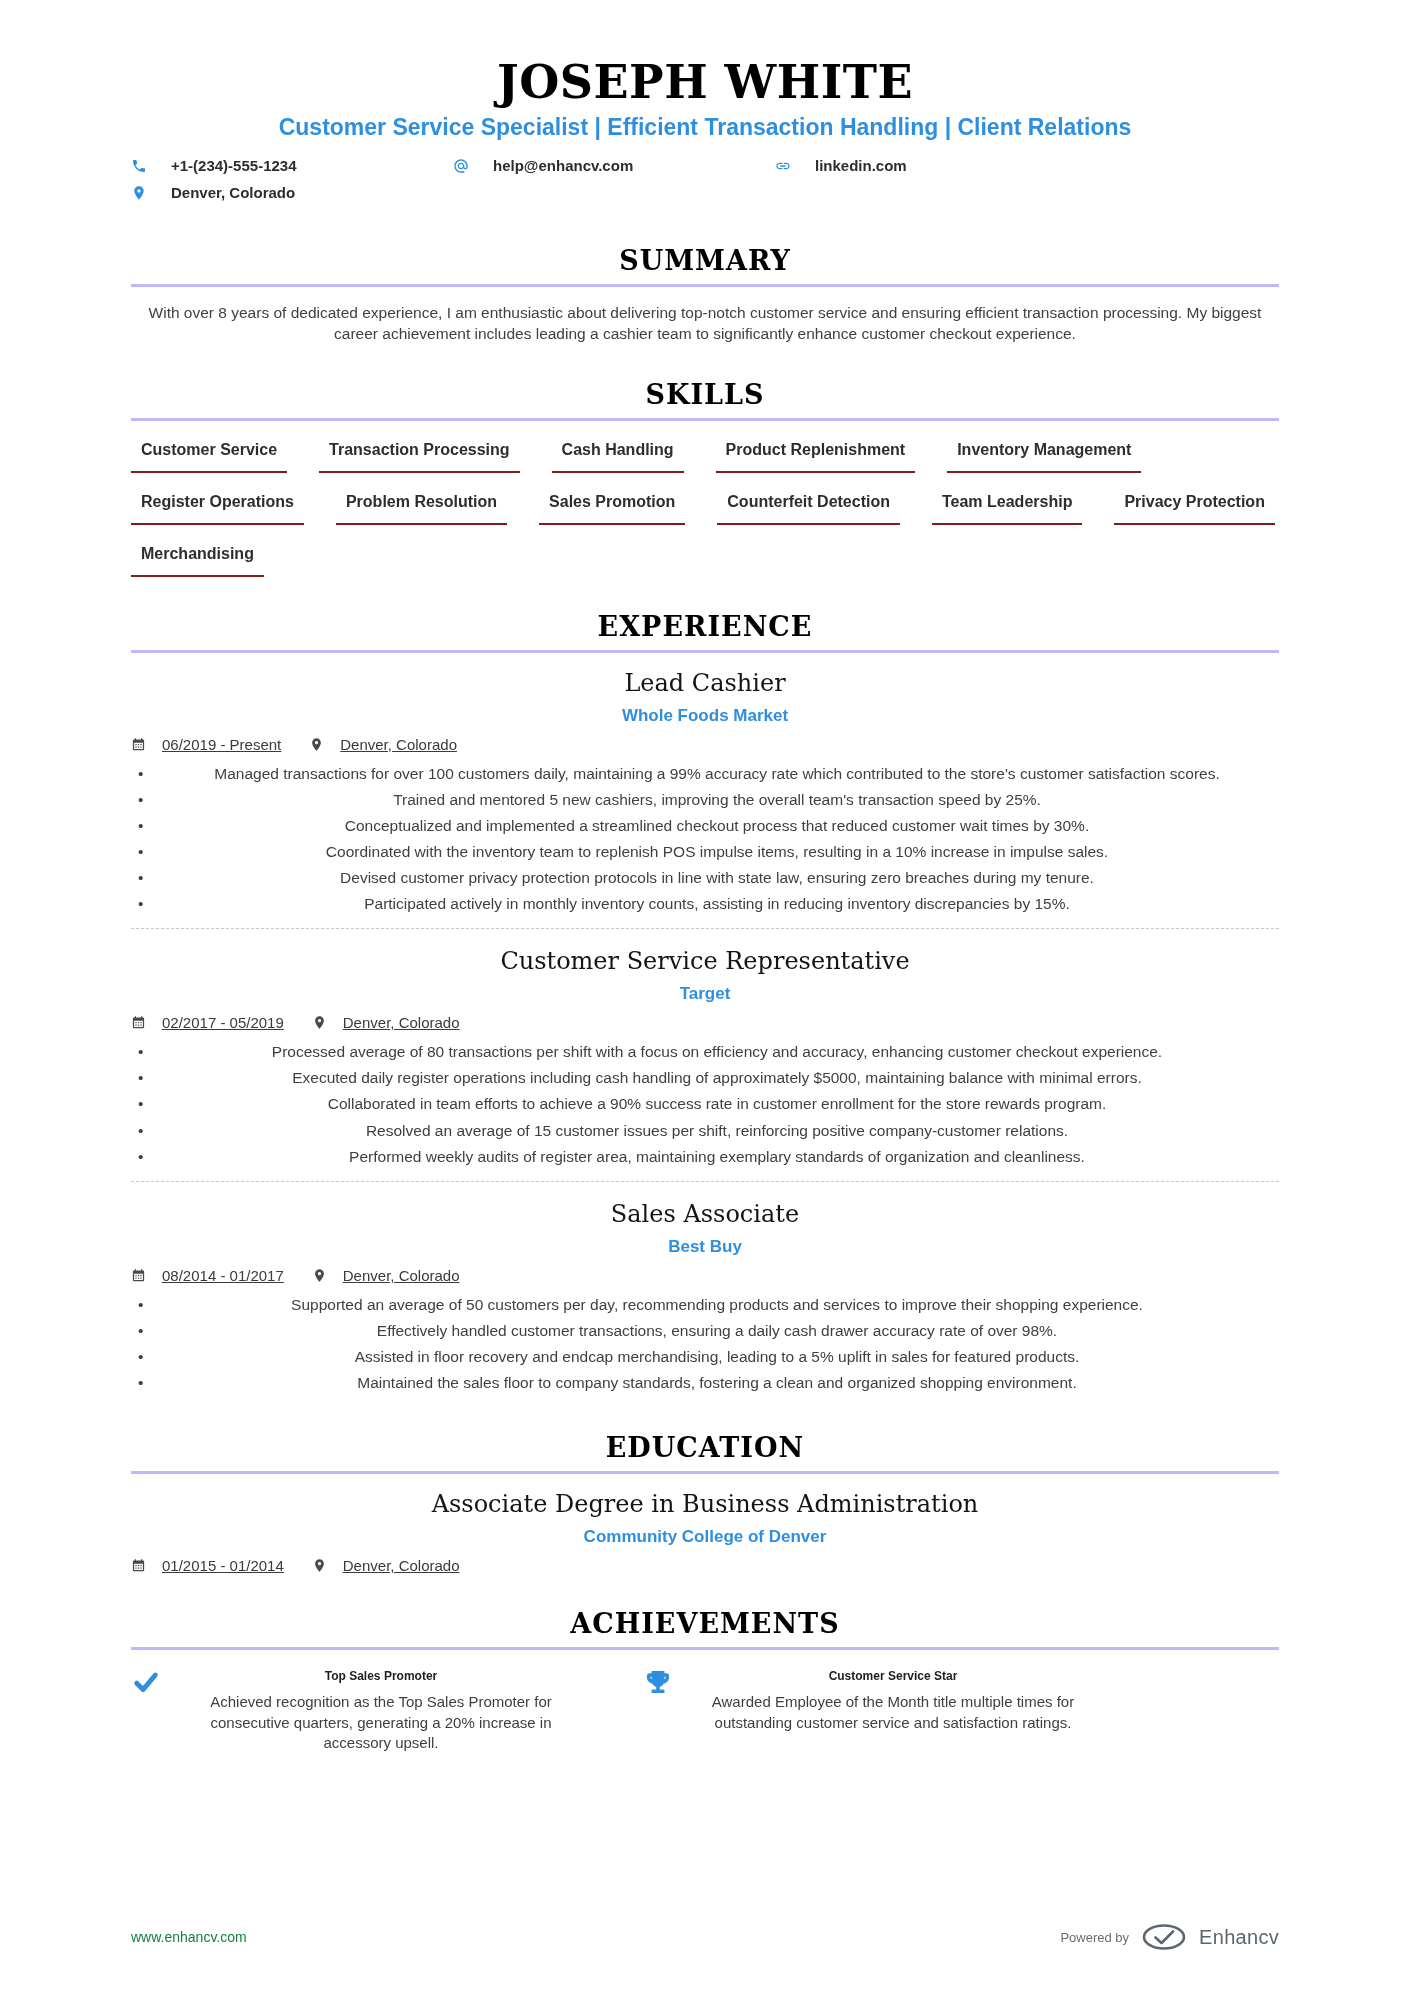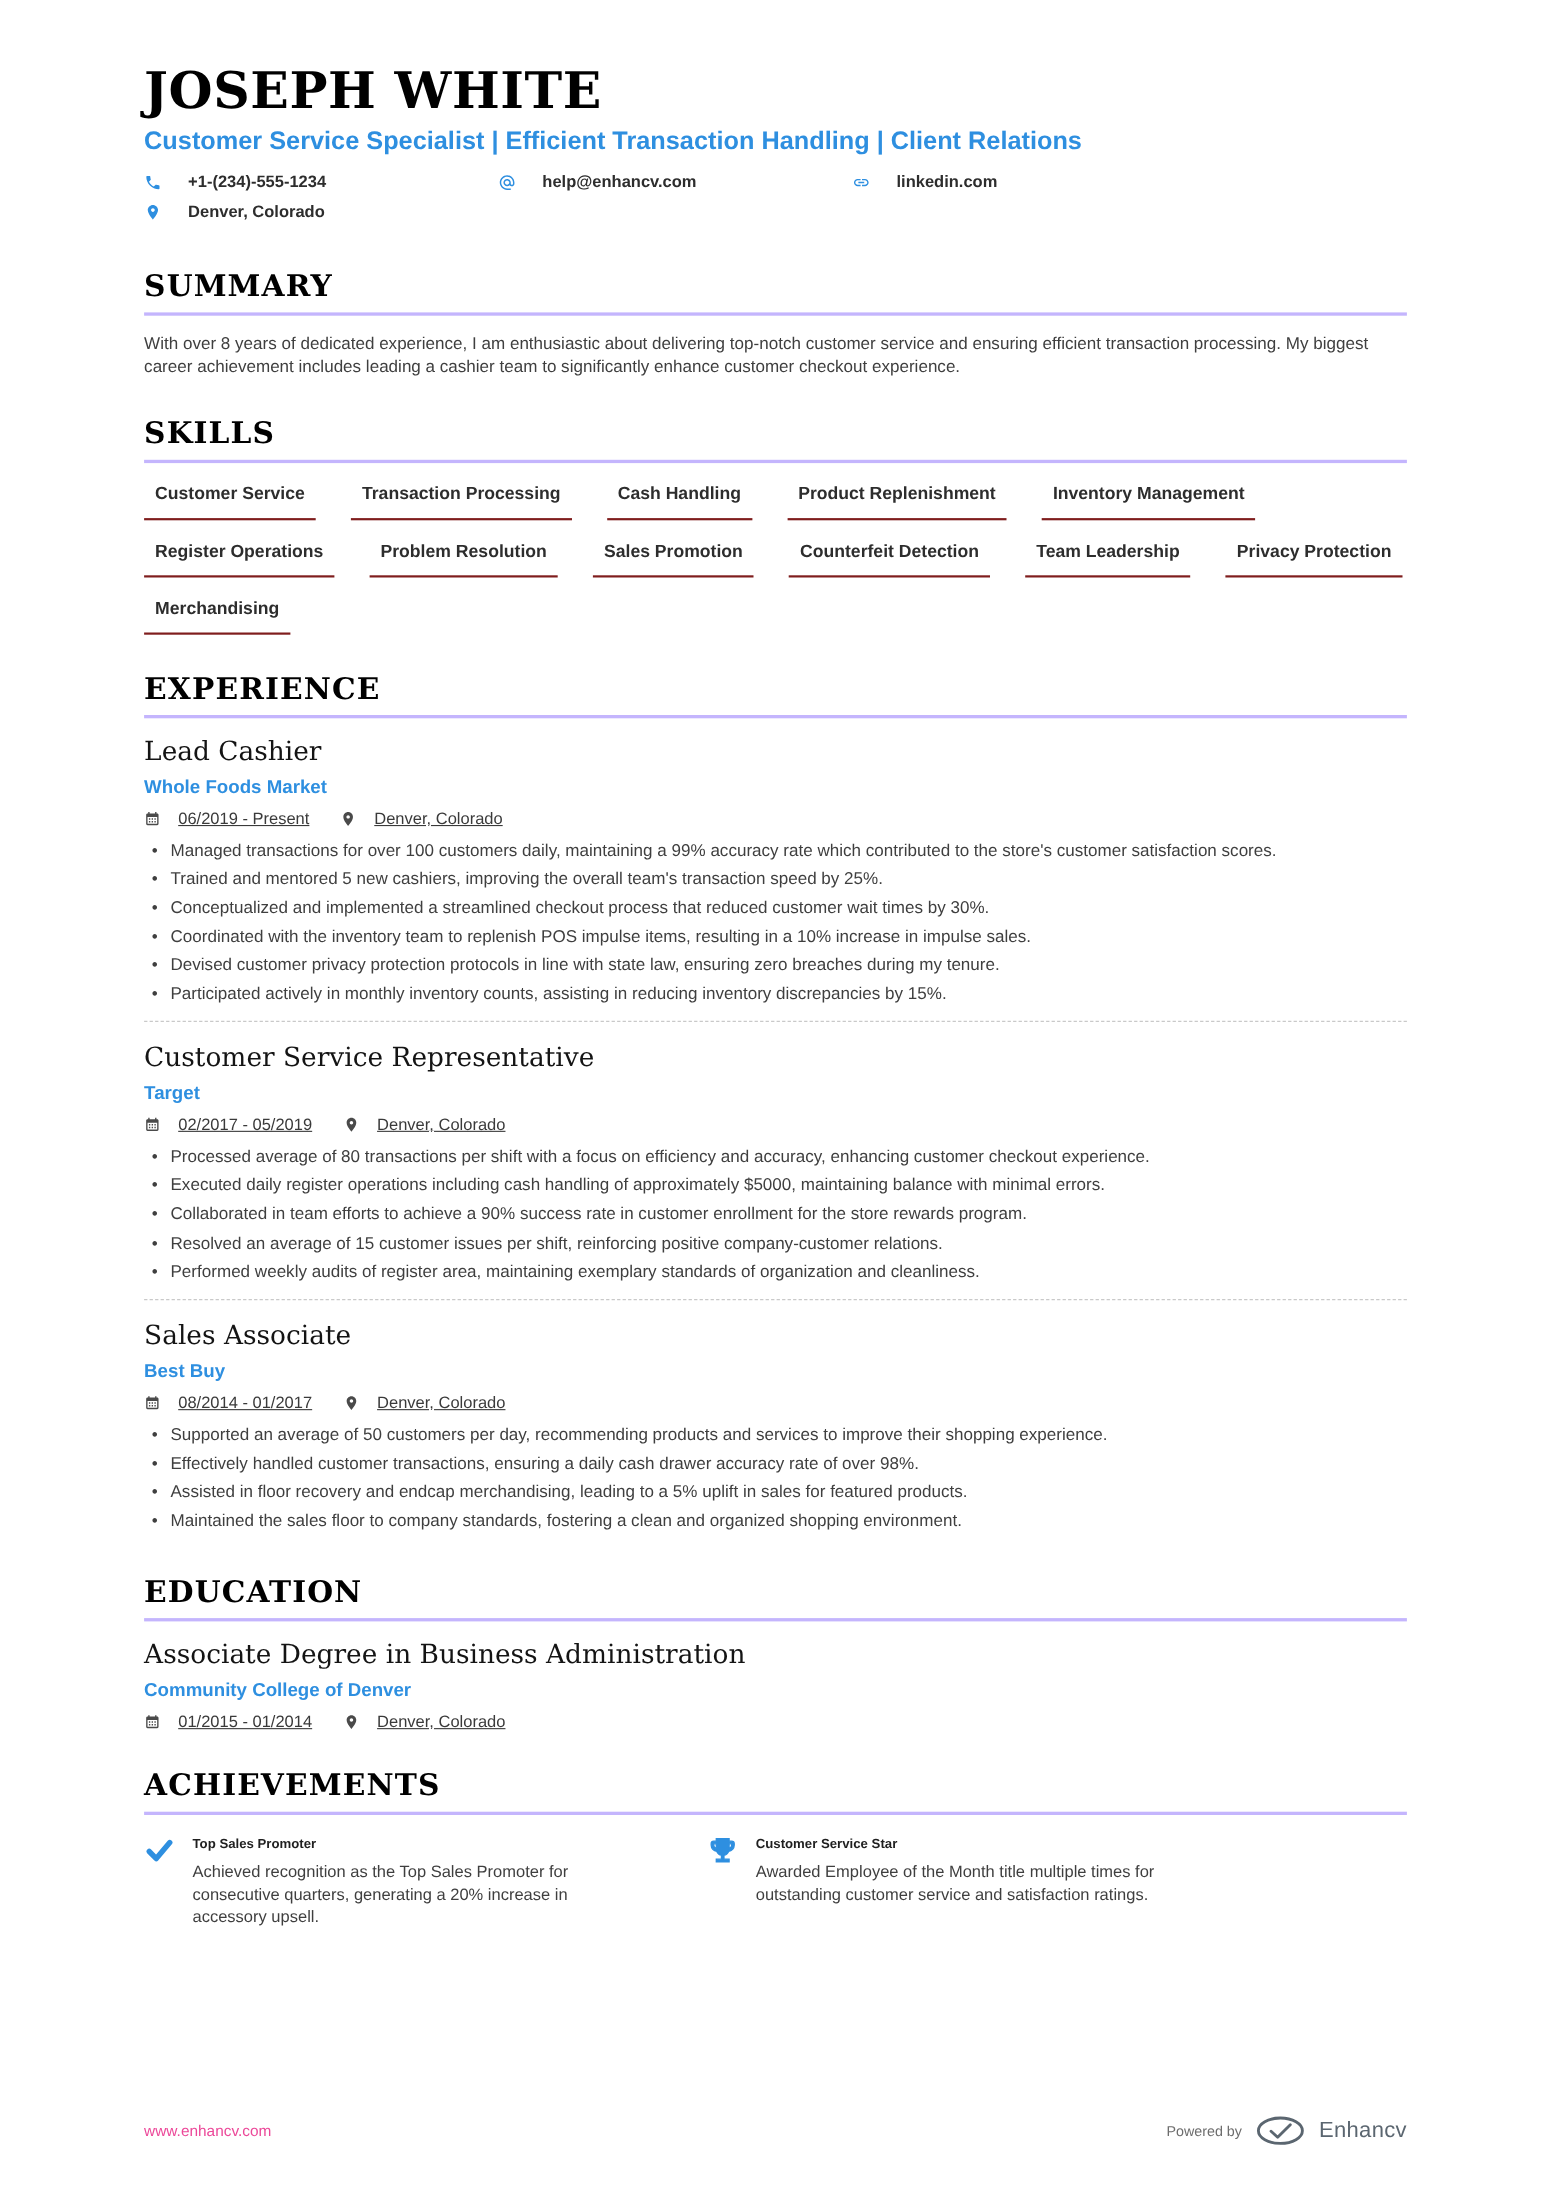--- a/index.html
+++ b/index.html
@@ -4,20 +4,21 @@
 <style>
   :root { --accent: #2e8fe0; }
   * { margin: 0; padding: 0; box-sizing: border-box; }
   html, body { background: #ffffff; }
   body { font-family: "Liberation Sans", sans-serif; }
 
   .page {
     width: 1284px; min-height: 1995px; margin: 0 auto; background: #fff;
     padding: 58px 68px 44px 68px; display: flex; flex-direction: column;
     color: #3f3f3f;
+    text-align: center;
   }
 
   
   .name {
     font-family: "DejaVu Serif", serif; font-size: 46px; font-weight: 700;
     color: #000; letter-spacing: 0.5px; line-height: 1.05; margin-bottom: 8px;
   }
   .headline { font-size: 23px; font-weight: 700; color: var(--accent); margin-bottom: 16px; }
   .contact-row { display: flex; align-items: center; margin-bottom: 10px; }
   .contact { display: flex; align-items: center; gap: 24px; width: 322px; font-size: 15px; font-weight: 700; color: #2d2d2d; }
@@ -57,21 +58,21 @@
   
   .ach-grid { display: grid; grid-template-columns: 512px 512px; margin-top: 10px; }
   .ach { display: flex; gap: 14px; }
   .ach-icon { flex: none; width: 30px; padding-top: 2px; }
   .ach-icon svg { width: 28px; height: 28px; fill: var(--accent); stroke: var(--accent); }
   .ach-title { font-size: 12px; font-weight: 700; color: #1f1f1f; margin-top: 3px; margin-bottom: 9px; }
   .ach-text { font-size: 15px; line-height: 1.38; color: #3f3f3f; max-width: 412px; }
 
   
   footer { margin-top: auto; padding-top: 24px; display: flex; justify-content: space-between; align-items: center; }
-  .site { font-size: 14px; color: #ec4899; }
+  .site { font-size: 14px; color: #15803d; }
   .powered { display: flex; align-items: center; gap: 12px; }
   .powered-label { font-size: 13px; color: #6d6d6d; }
   .logo-mark svg { width: 46px; height: 28px; display: block; }
   .brand { font-size: 20px; color: #5b6670; font-weight: 500; letter-spacing: 0.3px; }
 </style>
 </head>
 <body>
 
 <div class="page">
 

